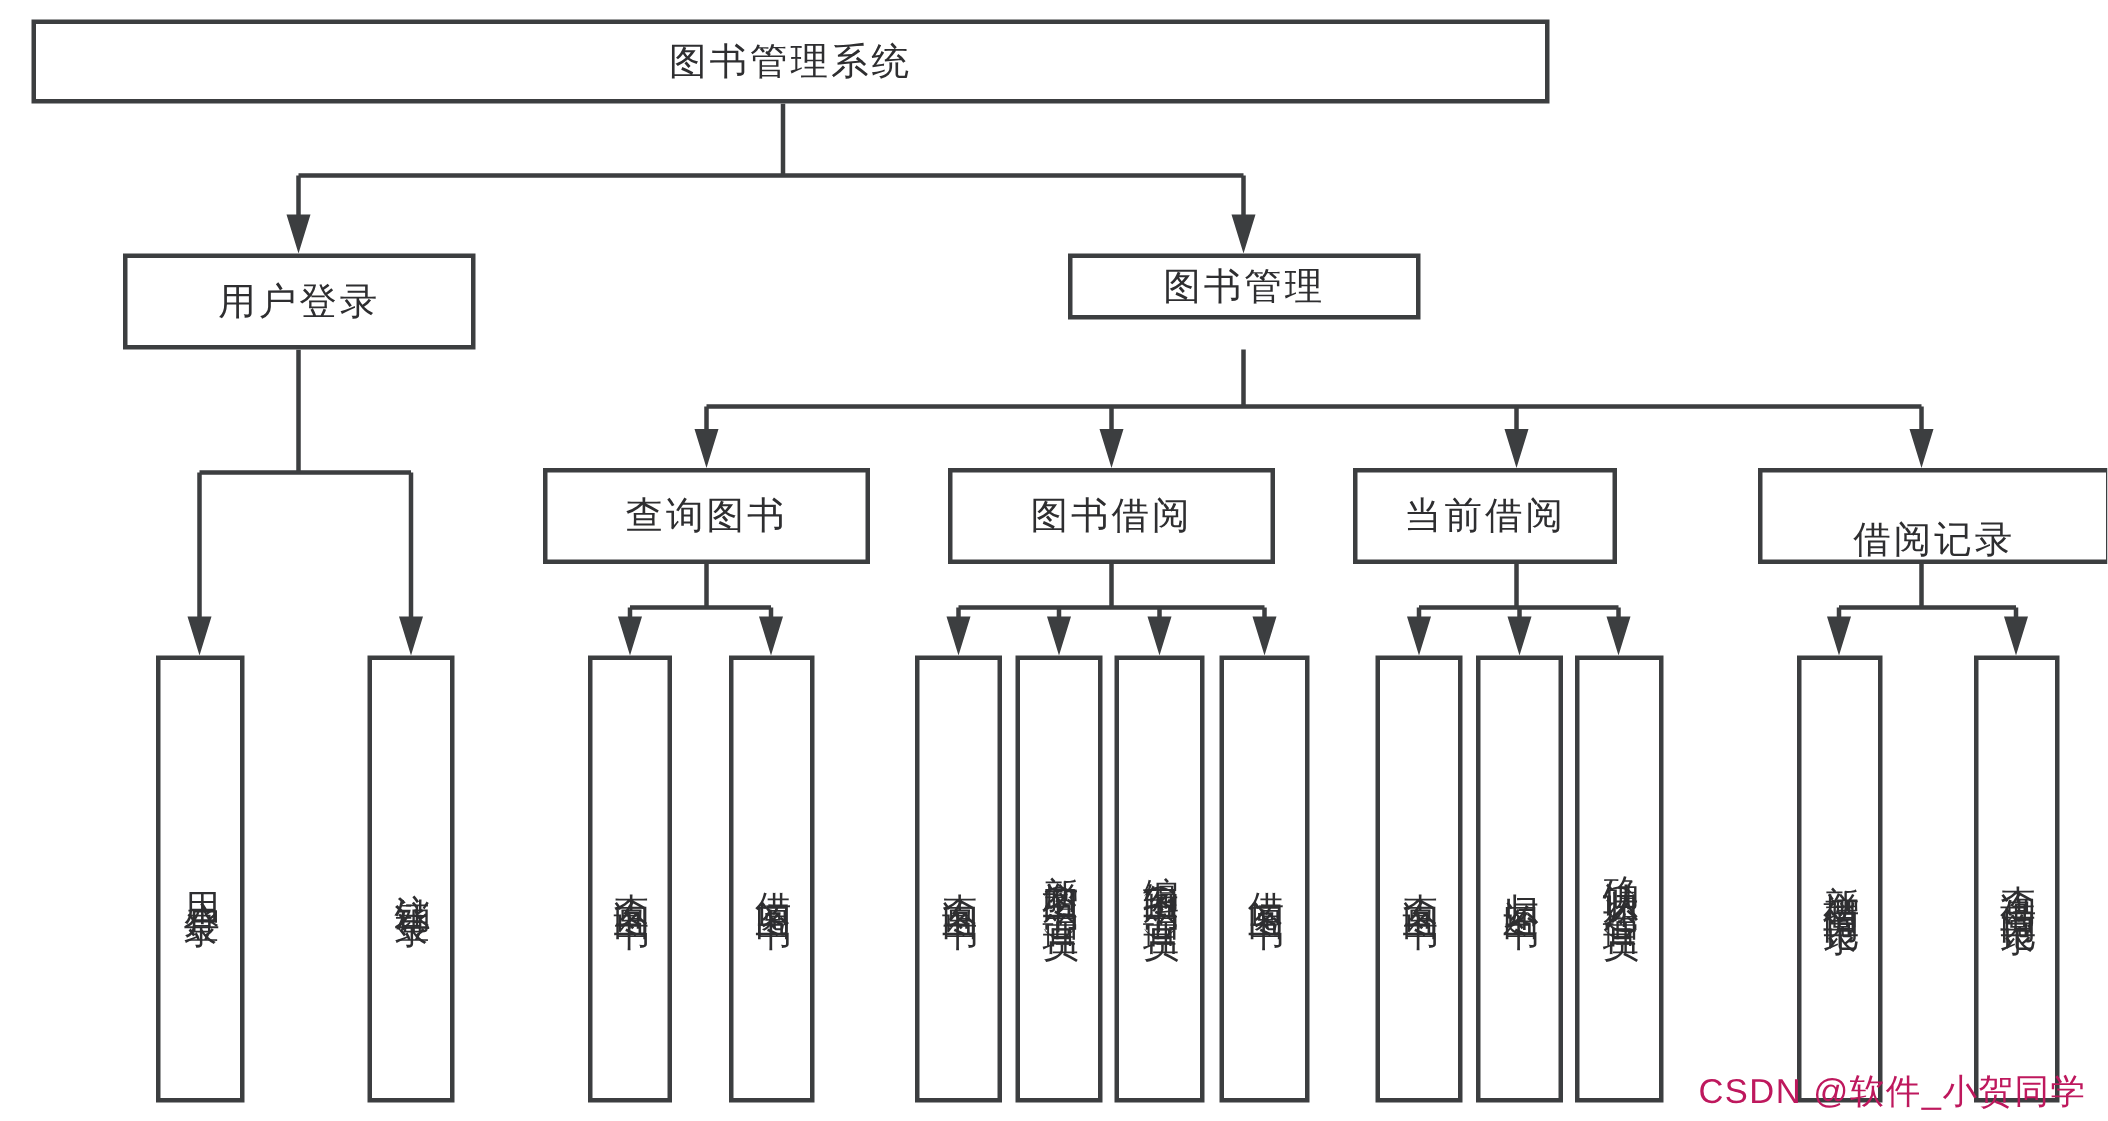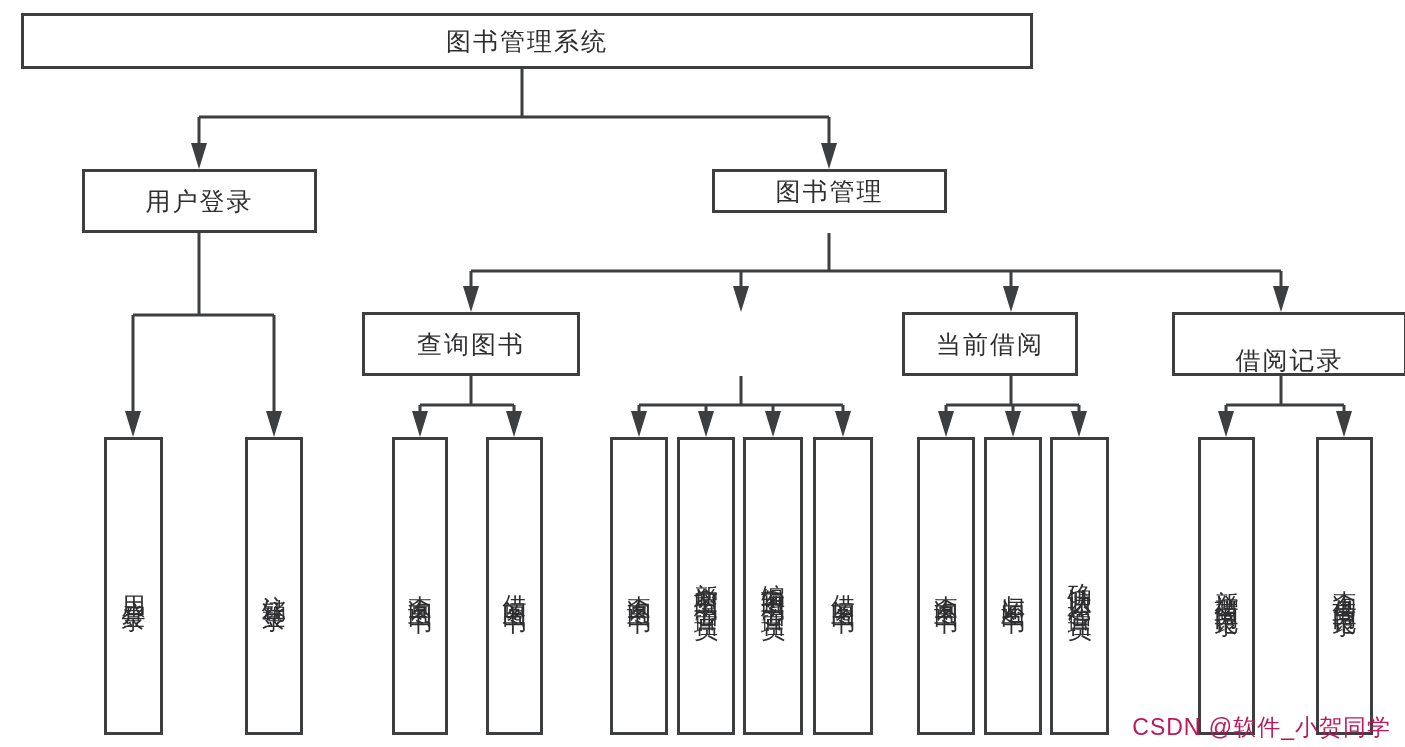--- a/index.html
+++ b/index.html
@@ -102,20 +102,23 @@
   <div class="node" style="left:82px; top:169px; width:235px; height:64px;">
     <span class="hlabel">用户登录</span>
   </div>
   <div class="node" style="left:712px; top:169px; width:235px; height:44px;">
     <span class="hlabel">图书管理</span>
   </div>
 
   <div class="node" style="left:362px; top:312px; width:218px; height:64px;">
     <span class="hlabel">查询图书</span>
   </div>
+  <div class="node" style="left:632px; top:312px; width:218px; height:64px;">
+    <span class="hlabel">图书借阅</span>
+  </div>
   <div class="node" style="left:902px; top:312px; width:176px; height:64px;">
     <span class="hlabel">当前借阅</span>
   </div>
   <div class="node" style="left:1172px; top:312px; width:235px; height:64px;align-items:flex-end;">
     <span class="hlabel">借阅记录</span>
   </div>
 
   <div class="vnode" style="left:104px; top:437px; width:59px; height:298px;">
     <span class="vlabel">用户登录</span>
   </div>

